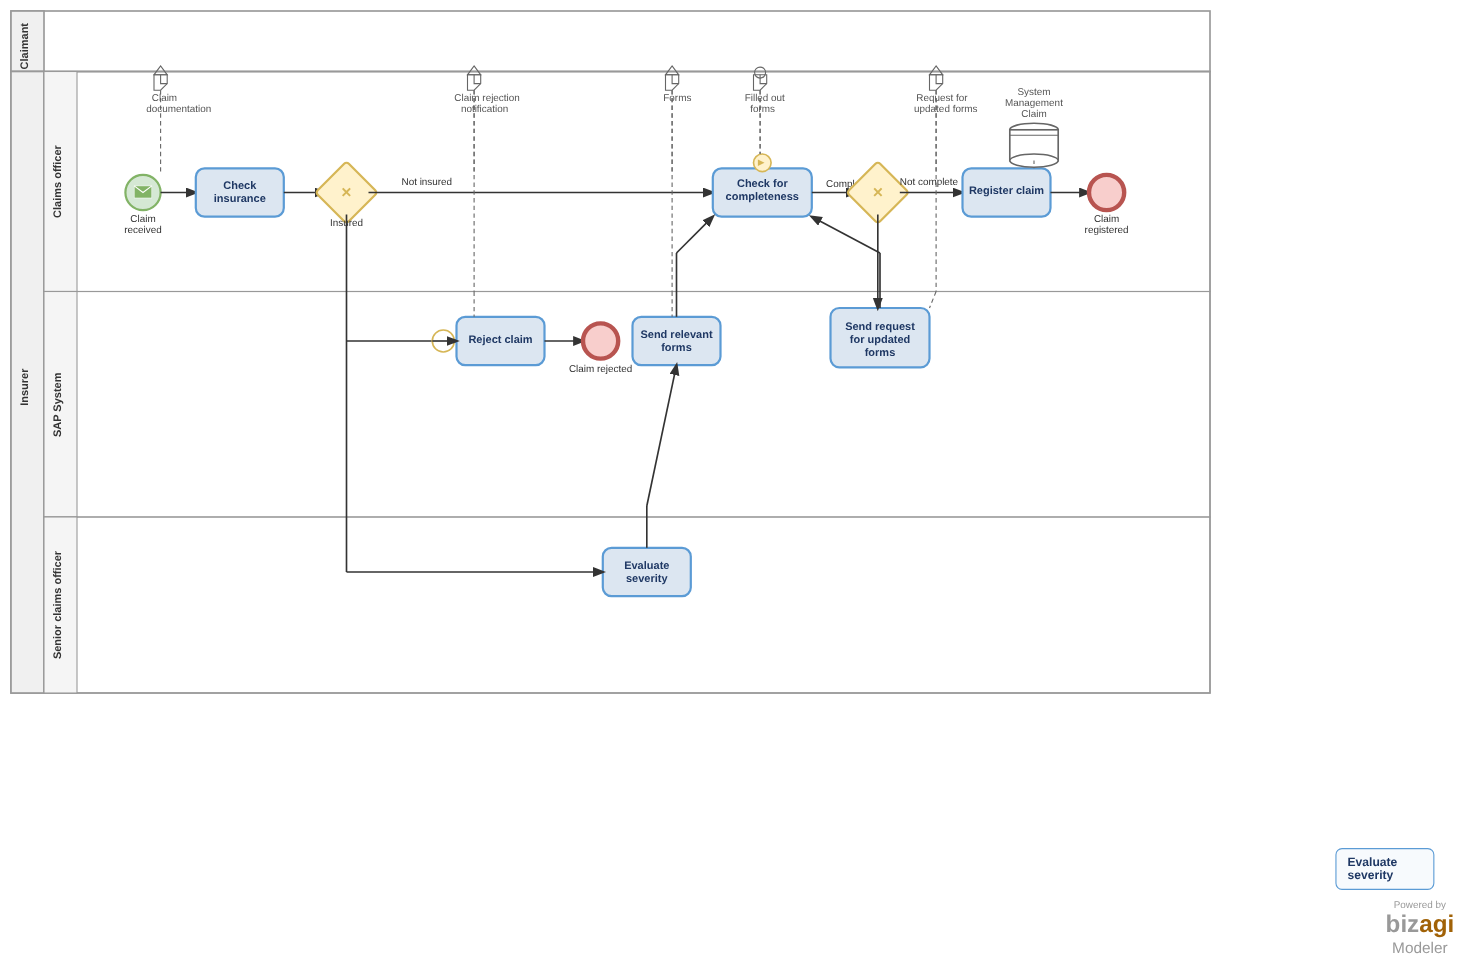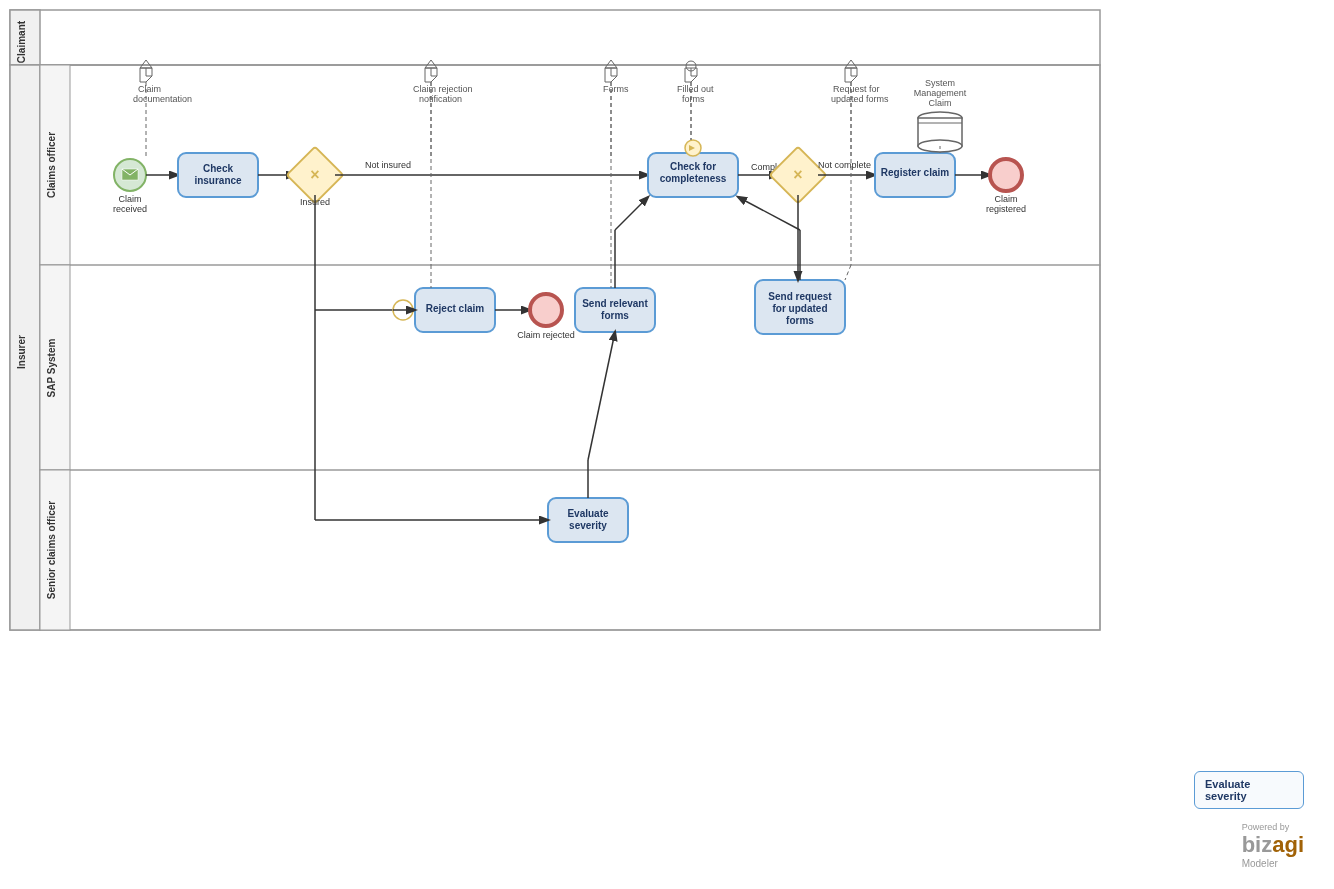--- a/index.html
+++ b/index.html
@@ -9,22 +9,22 @@
       width: 1334px;
       height: 889px;
       position: relative;
       background: #fff;
     }
 
     
     .watermark {
       position: absolute;
       bottom: 20px;
-      right: 30px;
-      text-align: left;
+      right: 12px;
+      text-align: center;
     }
 
     .watermark-powered {
       font-size: 9px;
       color: #999;
     }
 
     .watermark-logo {
       font-size: 22px;
       font-weight: bold;
@@ -32,21 +32,21 @@
 
     .watermark-logo .biz {
       color: #999;
     }
 
     .watermark-logo .agi {
       color: #a16207;
     }
 
     .watermark-modeler {
-      font-size: 10px;
+      font-size: 14px;
       color: #999;
     }
 
     
     .highlight-box {
       position: absolute;
       border: 1.5px solid #5b9bd5;
       border-radius: 6px;
       background: rgba(91,155,213,0.05);
       padding: 4px 8px;
@@ -239,21 +239,21 @@
     <line x1="588" y1="460" x2="615" y2="332" stroke="#333" stroke-width="1.5" marker-end="url(#arrow)"></line>
 
     <defs>
       <marker id="arrow" markerWidth="8" markerHeight="8" refX="6" refY="3" orient="auto">
         <path d="M0,0 L0,6 L8,3 z" fill="#333"></path>
       </marker>
     </defs>
 
   </svg>
 
-  <div class="highlight-box" style="bottom:80px;right:30px;width:110px;padding:6px 10px;font-size:11px;">
+  <div class="highlight-box" style="bottom:80px;right:30px;width:90px;padding:6px 10px;font-size:11px;">
     <span>Evaluate severity</span>
   </div>
 
   <div class="watermark">
     <div class="watermark-powered">Powered by</div>
     <div class="watermark-logo">
       <span class="biz">biz</span><span class="agi">agi</span>
     </div>
     <div class="watermark-modeler">Modeler</div>
   </div>

